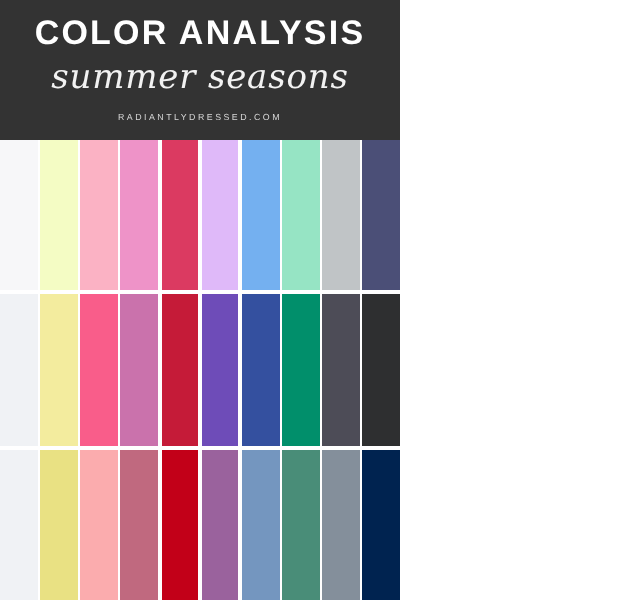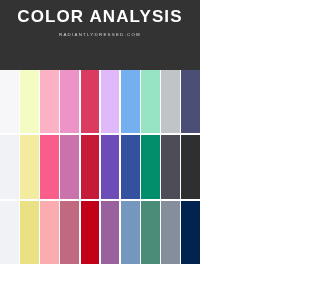--- a/index.html
+++ b/index.html
@@ -8,21 +8,21 @@
   }
   body {
     width: 200px;
     height: 300px;
     overflow: hidden;
     background: #ffffff;
     font-family: "Liberation Sans", sans-serif;
   }
   .poster {
     width: 200px;
-    height: 264px;
+    height: 300px;
     position: relative;
     display: flex;
     flex-direction: column;
     background: #ffffff;
   }
 
   
   .header {
     background: #333333;
     height: 70px;
@@ -91,20 +91,21 @@
     margin-right: 0;
   }
 </style>
 </head>
 <body>
 
 <div class="poster">
 
   <div class="header">
     <div class="title">COLOR ANALYSIS</div>
+    <div class="subtitle">summer seasons</div>
     <div class="website">RADIANTLYDRESSED.COM</div>
   </div>
 
   <div class="palette">
     <div class="row">
         <div class="swatch" style="background: rgb(247, 247, 249);"></div>
         <div class="swatch" style="background: rgb(244, 252, 196);"></div>
         <div class="swatch" style="background: rgb(251, 178, 196);"></div>
         <div class="swatch" style="background: rgb(238, 147, 200);"></div>
         <div class="swatch" style="background: rgb(219, 58, 97);"></div>

